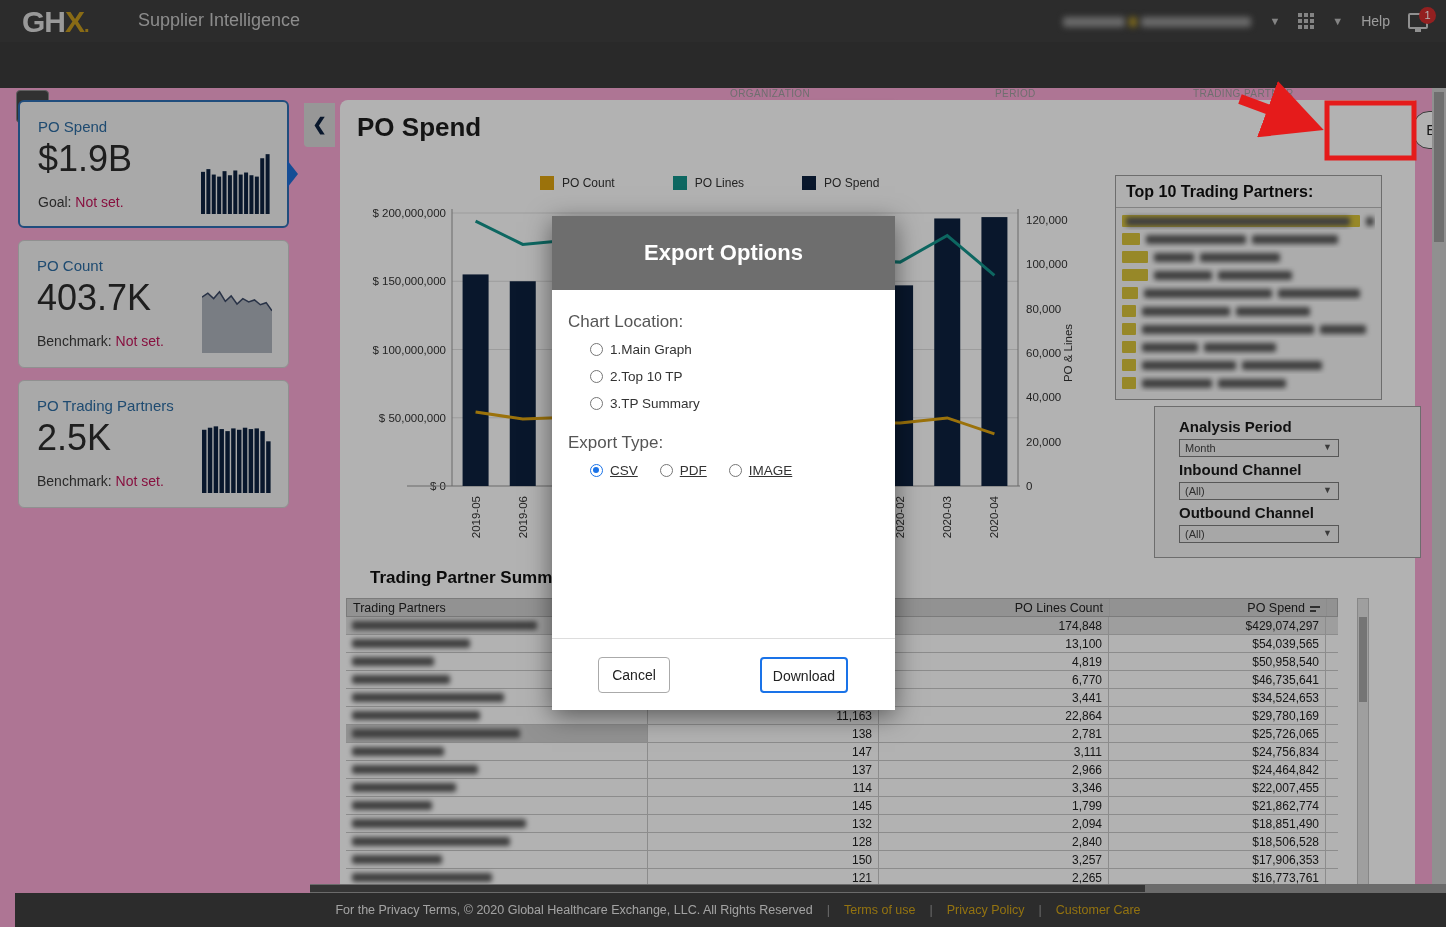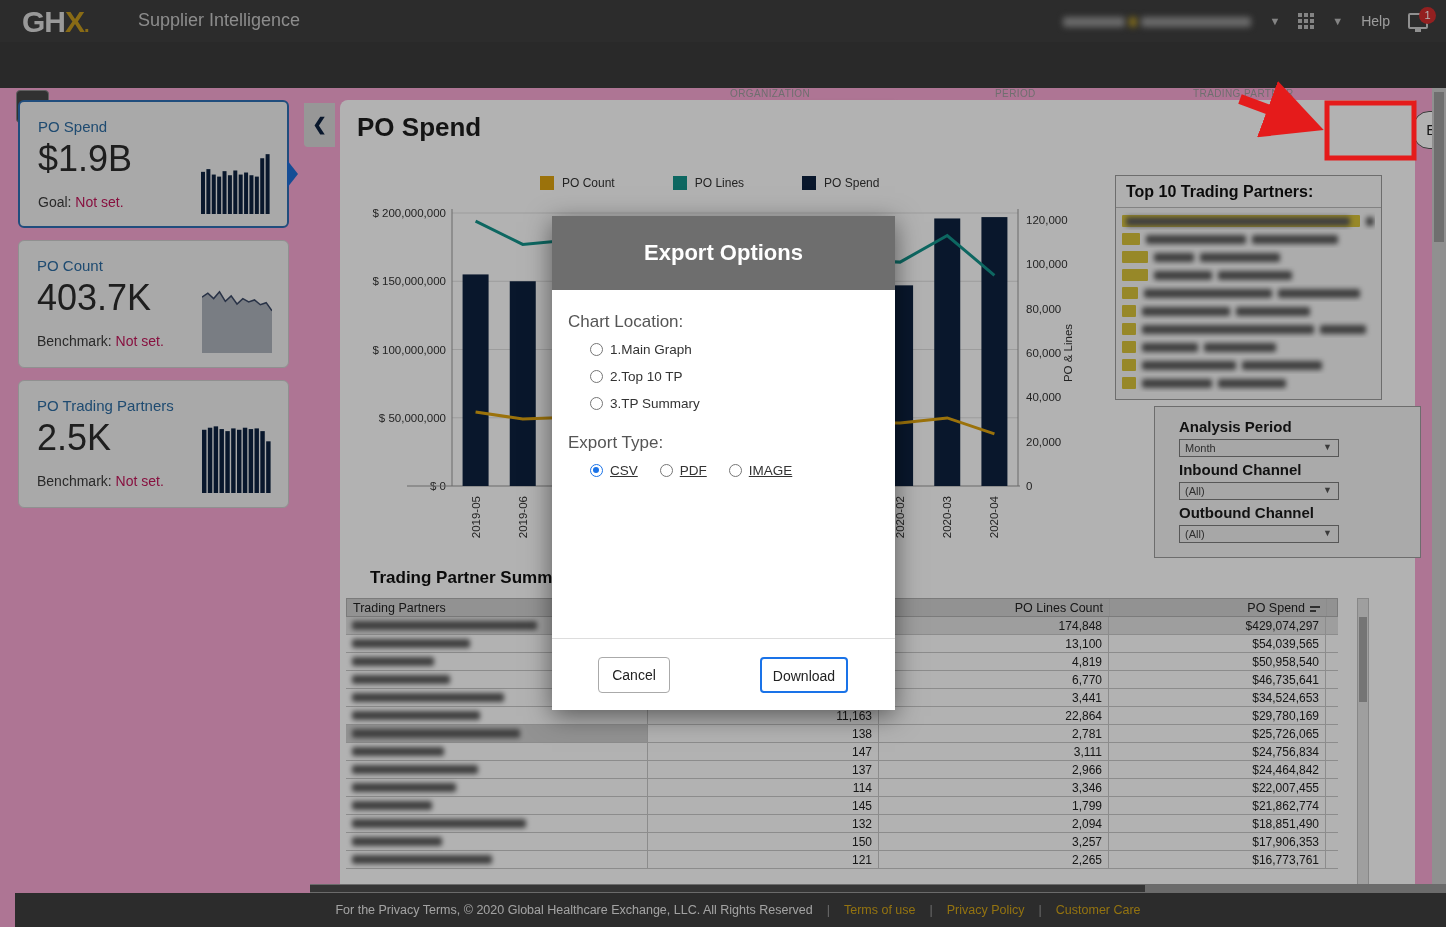--- a/index.html
+++ b/index.html
@@ -447,20 +447,28 @@
       <div class="trow">
         <div class="tc c0">
           <span class="nch" style="width:174px"></span>
         </div>
         <div class="tc c1">132</div>
         <div class="tc c2">2,094</div>
         <div class="tc c3">$18,851,490</div>
       </div>
       <div class="trow">
         <div class="tc c0">
+          <span class="nch" style="width:158px"></span>
+        </div>
+        <div class="tc c1">128</div>
+        <div class="tc c2">2,840</div>
+        <div class="tc c3">$18,506,528</div>
+      </div>
+      <div class="trow">
+        <div class="tc c0">
           <span class="nch" style="width:90px"></span>
         </div>
         <div class="tc c1">150</div>
         <div class="tc c2">3,257</div>
         <div class="tc c3">$17,906,353</div>
       </div>
       <div class="trow">
         <div class="tc c0">
           <span class="nch" style="width:140px"></span>
         </div>

